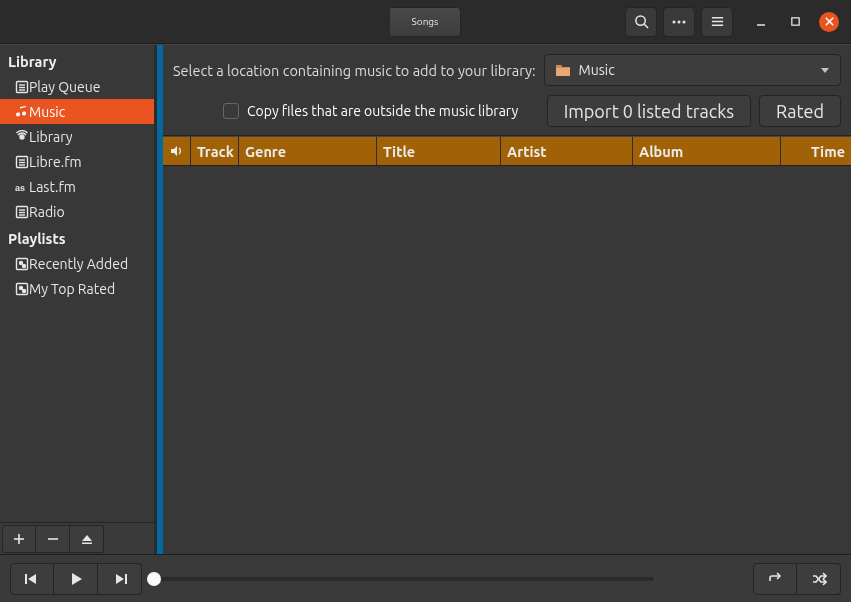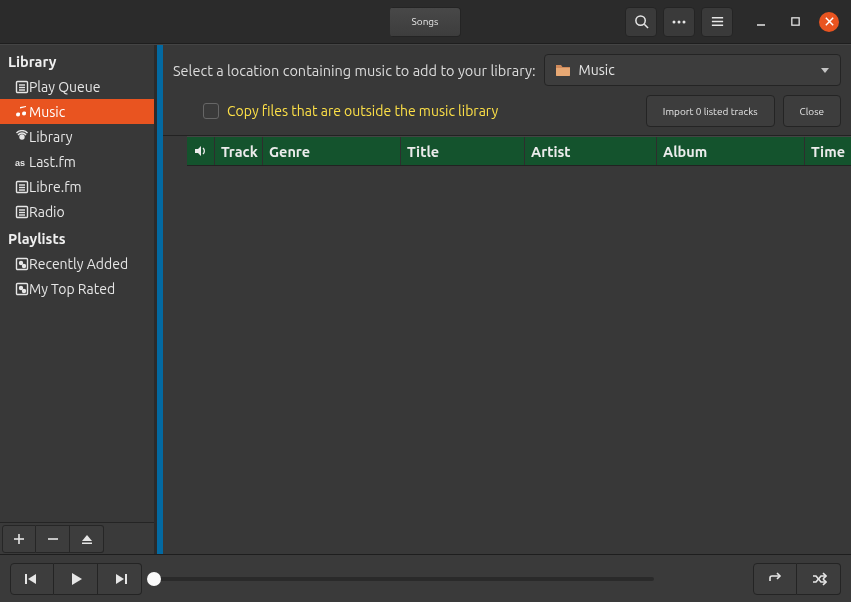--- a/index.html
+++ b/index.html
@@ -182,47 +182,46 @@
   }
   .checkbox {
     width:16px; height:16px;
     border:1px solid #666;
     border-radius:3px;
     background:#3a3a3a;
     display:inline-block;
   }
   .checkline {
     display:flex; align-items:center; gap:8px;
-    color:#fde047;
+    color:#ffffff;
     margin-right:auto;
-    margin-left:30px;
+    margin-left:50px;
   }
   .btn {
     height:32px;
     padding:0 16px;
     background:#3d3d3d;
     border:1px solid #242424;
     border-radius:4px;
     color:#e6e6e6;
     display:flex; align-items:center;
     cursor:pointer;
-    font-size:10px;
+    font-size:18px;
   }
   
   .table-head {
     height: 30px;
     display:flex;
     align-items:flex-end;
-    background:#14532d;
+    background:#a16207;
     border-top:1px solid #444;
     border-bottom:1px solid #222;
     font-weight:bold;
     color:#ececec;
     font-size:14.5px;
-    margin-left:24px;
   }
   .th { padding:0 6px; border-right:1px solid #2e2e2e; height:100%; display:flex; align-items:center;}
   .th:last-child{border-right:none; justify-content:flex-end;}
   .table-body {
     flex:1;
     background:#383838;
   }
   
   .playbar {
     height: 48px;
@@ -354,36 +353,36 @@
             <svg width="14" height="14" viewBox="0 0 14 14" fill="none" stroke="currentColor" stroke-width="1.4">
               <circle cx="7" cy="7" r="2" fill="currentColor"></circle>
               <path d="M3 5a5 5 0 0 1 8 0"></path>
               <path d="M1.5 3a7.5 7.5 0 0 1 11 0"></path>
             </svg>
           </span>
           <span>Library</span>
         </div>
         <div class="sb-item">
           <span>
-            <svg width="14" height="14" viewBox="0 0 14 14" fill="currentColor">
-              <text x="0" y="11" font-size="9" font-family="sans-serif" font-weight="bold">as</text>
-            </svg>
-          </span>
-          <span>Last.fm</span>
-        </div>
-        <div class="sb-item">
-          <span>
             <svg width="14" height="14" viewBox="0 0 14 14" fill="none" stroke="currentColor" stroke-width="1.4">
               <rect x="1.5" y="1.5" width="11" height="11" rx="1"></rect>
               <line x1="4" y1="5" x2="10" y2="5"></line>
               <line x1="4" y1="7.5" x2="10" y2="7.5"></line>
               <line x1="4" y1="10" x2="10" y2="10"></line>
             </svg>
           </span>
           <span>Libre.fm</span>
+        </div>
+        <div class="sb-item">
+          <span>
+            <svg width="14" height="14" viewBox="0 0 14 14" fill="currentColor">
+              <text x="0" y="11" font-size="9" font-family="sans-serif" font-weight="bold">as</text>
+            </svg>
+          </span>
+          <span>Last.fm</span>
         </div>
         <div class="sb-item">
           <span>
             <svg width="14" height="14" viewBox="0 0 14 14" fill="none" stroke="currentColor" stroke-width="1.4">
               <rect x="1.5" y="1.5" width="11" height="11" rx="1"></rect>
               <line x1="4" y1="5" x2="10" y2="5"></line>
               <line x1="4" y1="7.5" x2="10" y2="7.5"></line>
               <line x1="4" y1="10" x2="10" y2="10"></line>
             </svg>
           </span>
@@ -448,21 +447,21 @@
               </svg>
           </span>
         </div>
       </div>
       <div class="insp-row2">
         <label class="checkline">
           <span class="checkbox"></span>
           <span>Copy files that are outside the music library</span>
         </label>
         <div class="btn">Import 0 listed tracks</div>
-        <div class="btn">Close</div>
+        <div class="btn">Rated</div>
       </div>
     </div>
 
     <div class="table-head" id="thead">
         <div class="th" style="width: 28px;">
           <svg width="14" height="14" viewBox="0 0 14 14" fill="currentColor">
             <polygon points="2,5 5,5 8,2 8,12 5,9 2,9"></polygon>
             <path d="M10 4a4 4 0 0 1 0 6" fill="none" stroke="currentColor" stroke-width="1.3"></path>
           </svg>
         </div>

